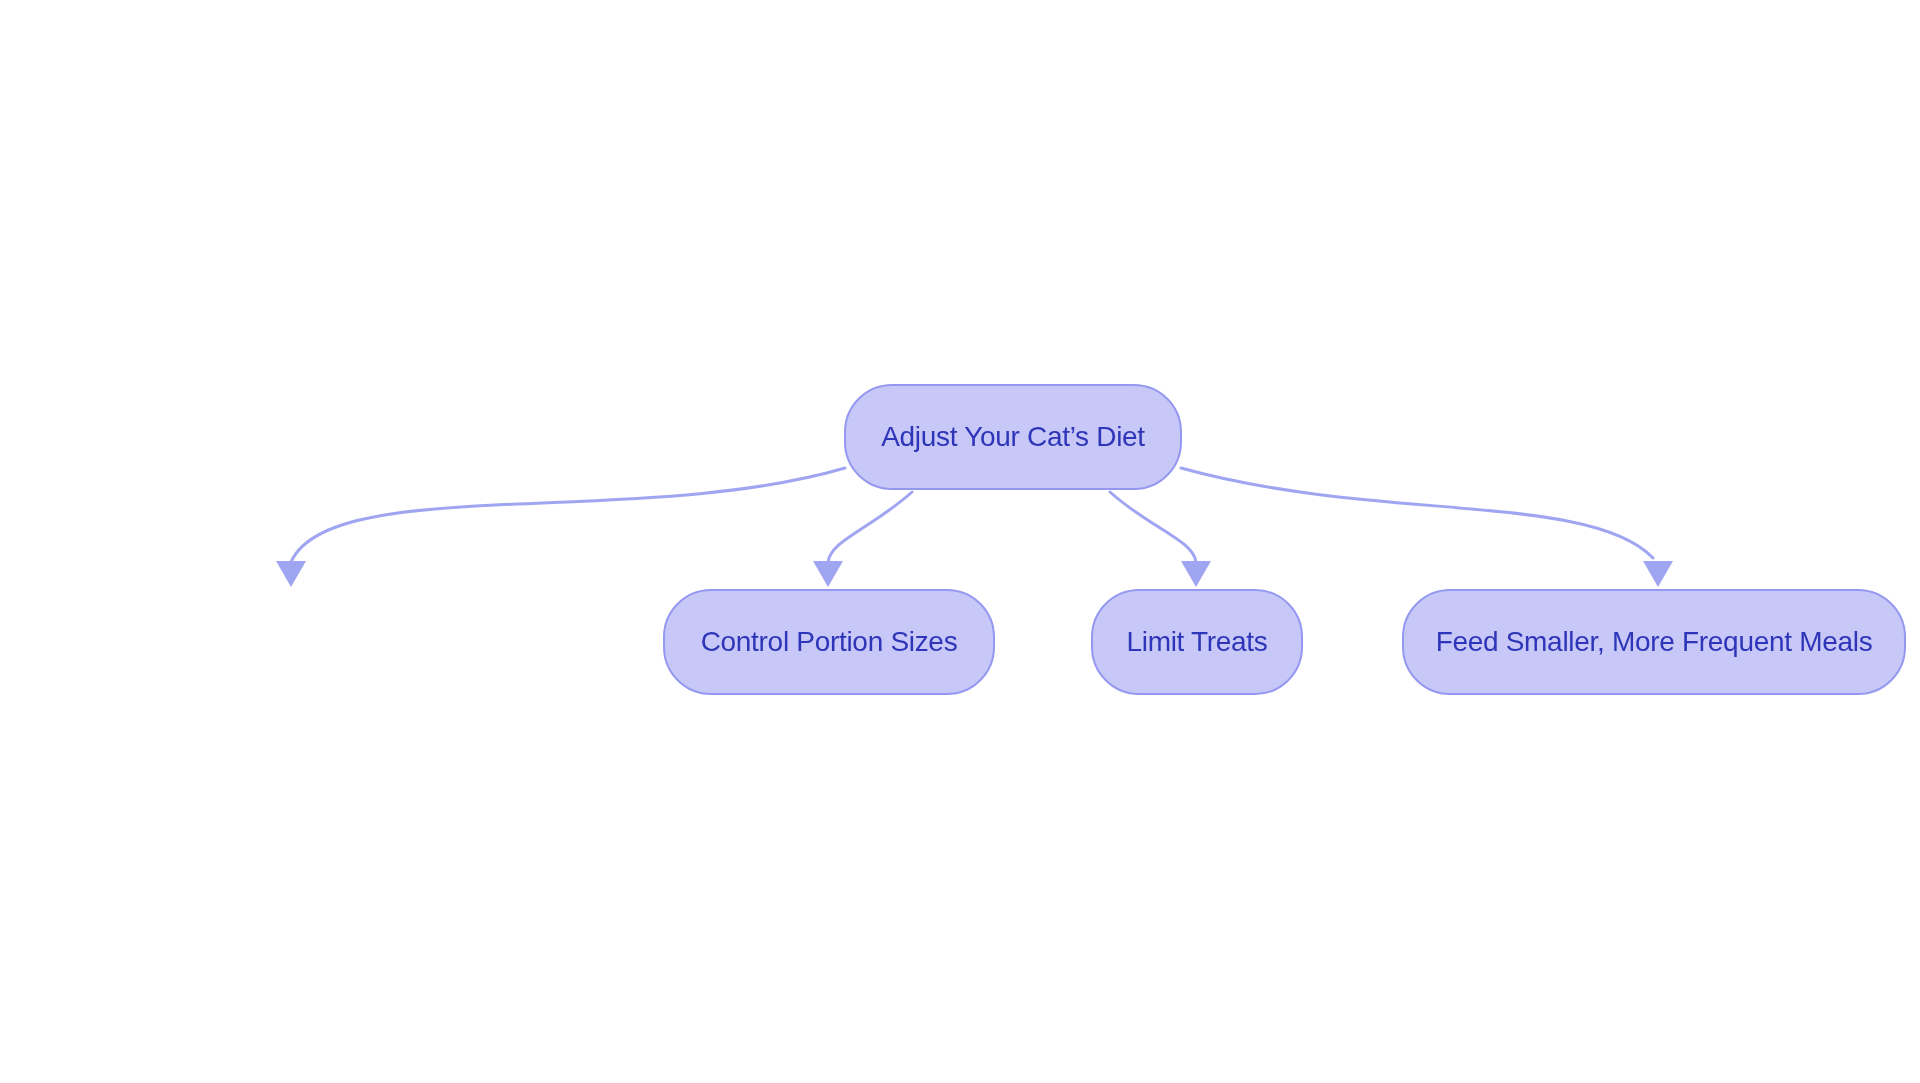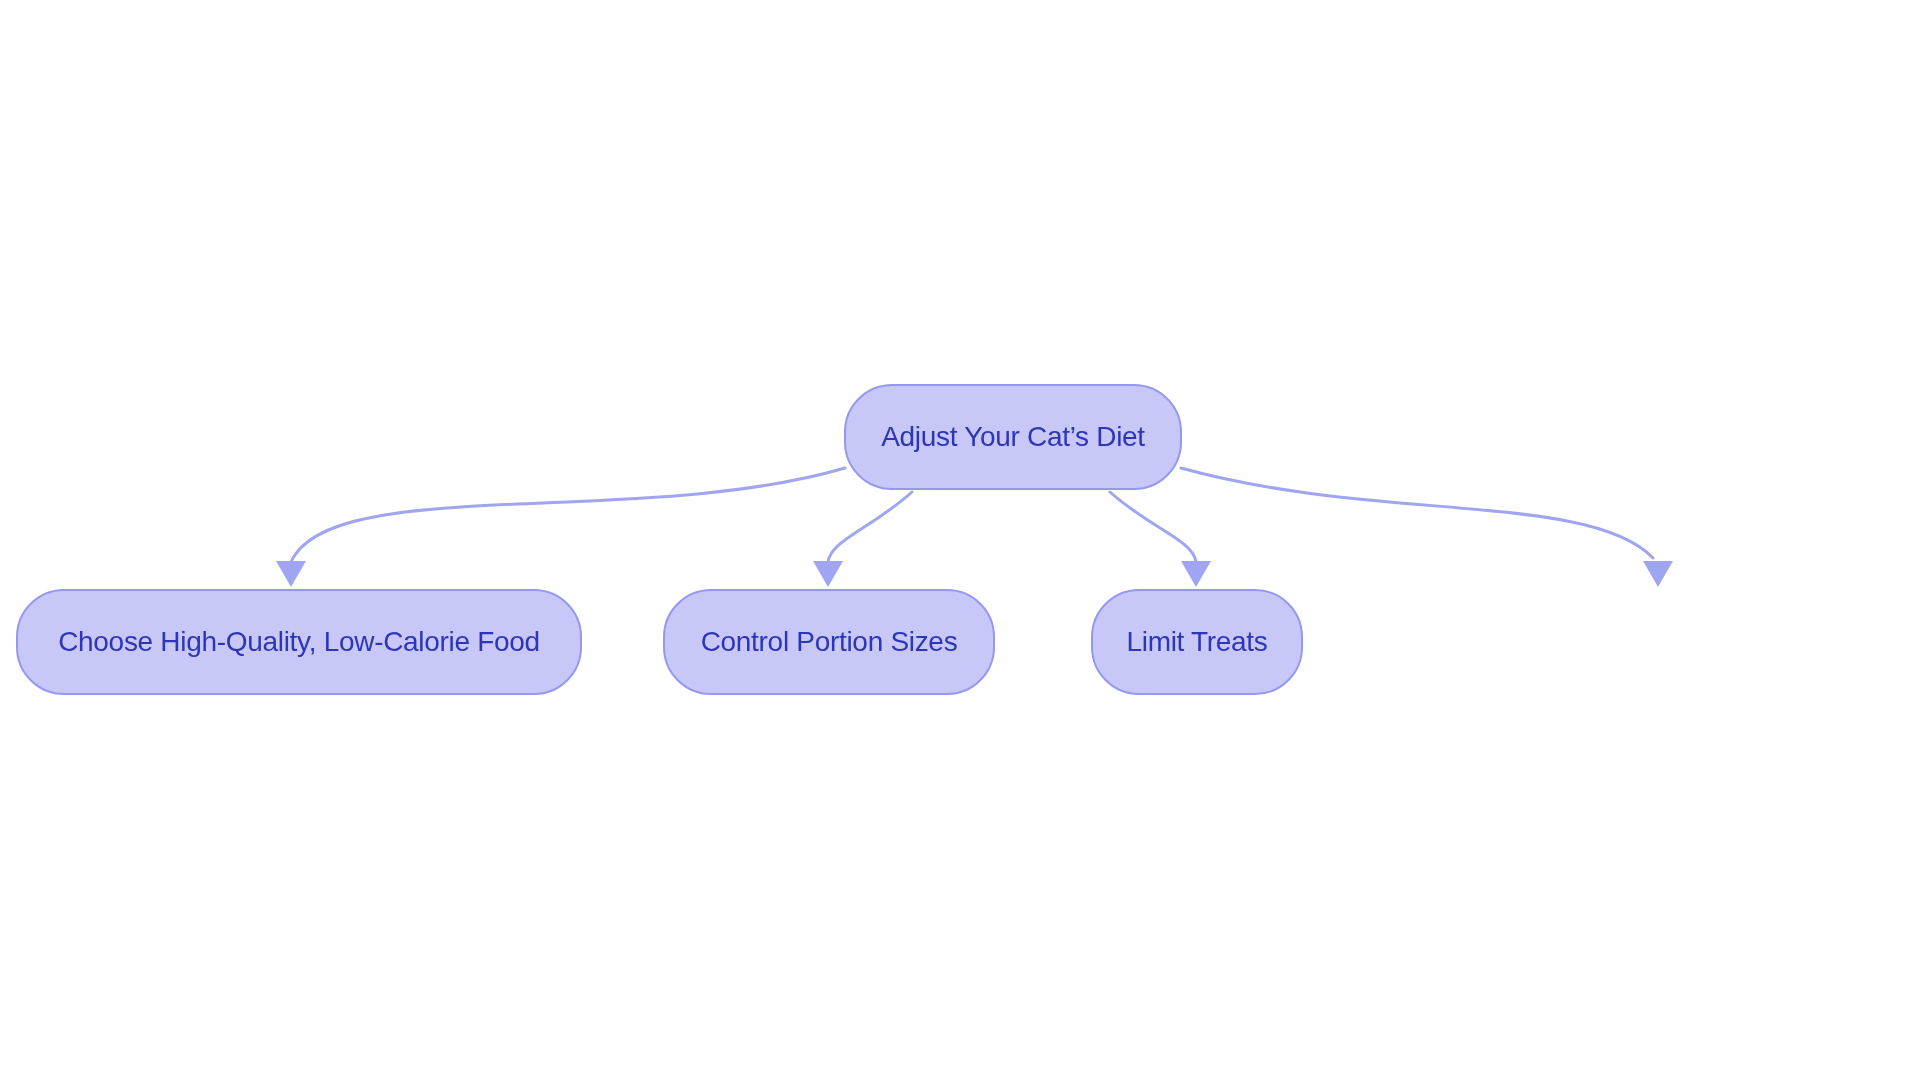--- a/index.html
+++ b/index.html
@@ -69,26 +69,26 @@
     <polygon points="1181,561 1211,561 1196,587"></polygon>
 
     <path d="M 1181 468 C 1375 522, 1590 492, 1653 558"></path>
     <polygon points="1643,561 1673,561 1658,587"></polygon>
   </svg>
 
   <div class="node node-root">
     <span>Adjust Your Cat’s Diet</span>
   </div>
 
-  <div class="node node-child1">
-    <span>Choose High-Quality, Low-Calorie Food</span>
-  </div>
 
   <div class="node node-child3">
     <span>Limit Treats</span>
   </div>
 
   <div class="node node-child2">
     <span>Control Portion Sizes</span>
   </div>
 
+  <div class="node node-child4">
+    <span>Feed Smaller, More Frequent Meals</span>
+  </div>
 
 </div>
 
 </body></html>

